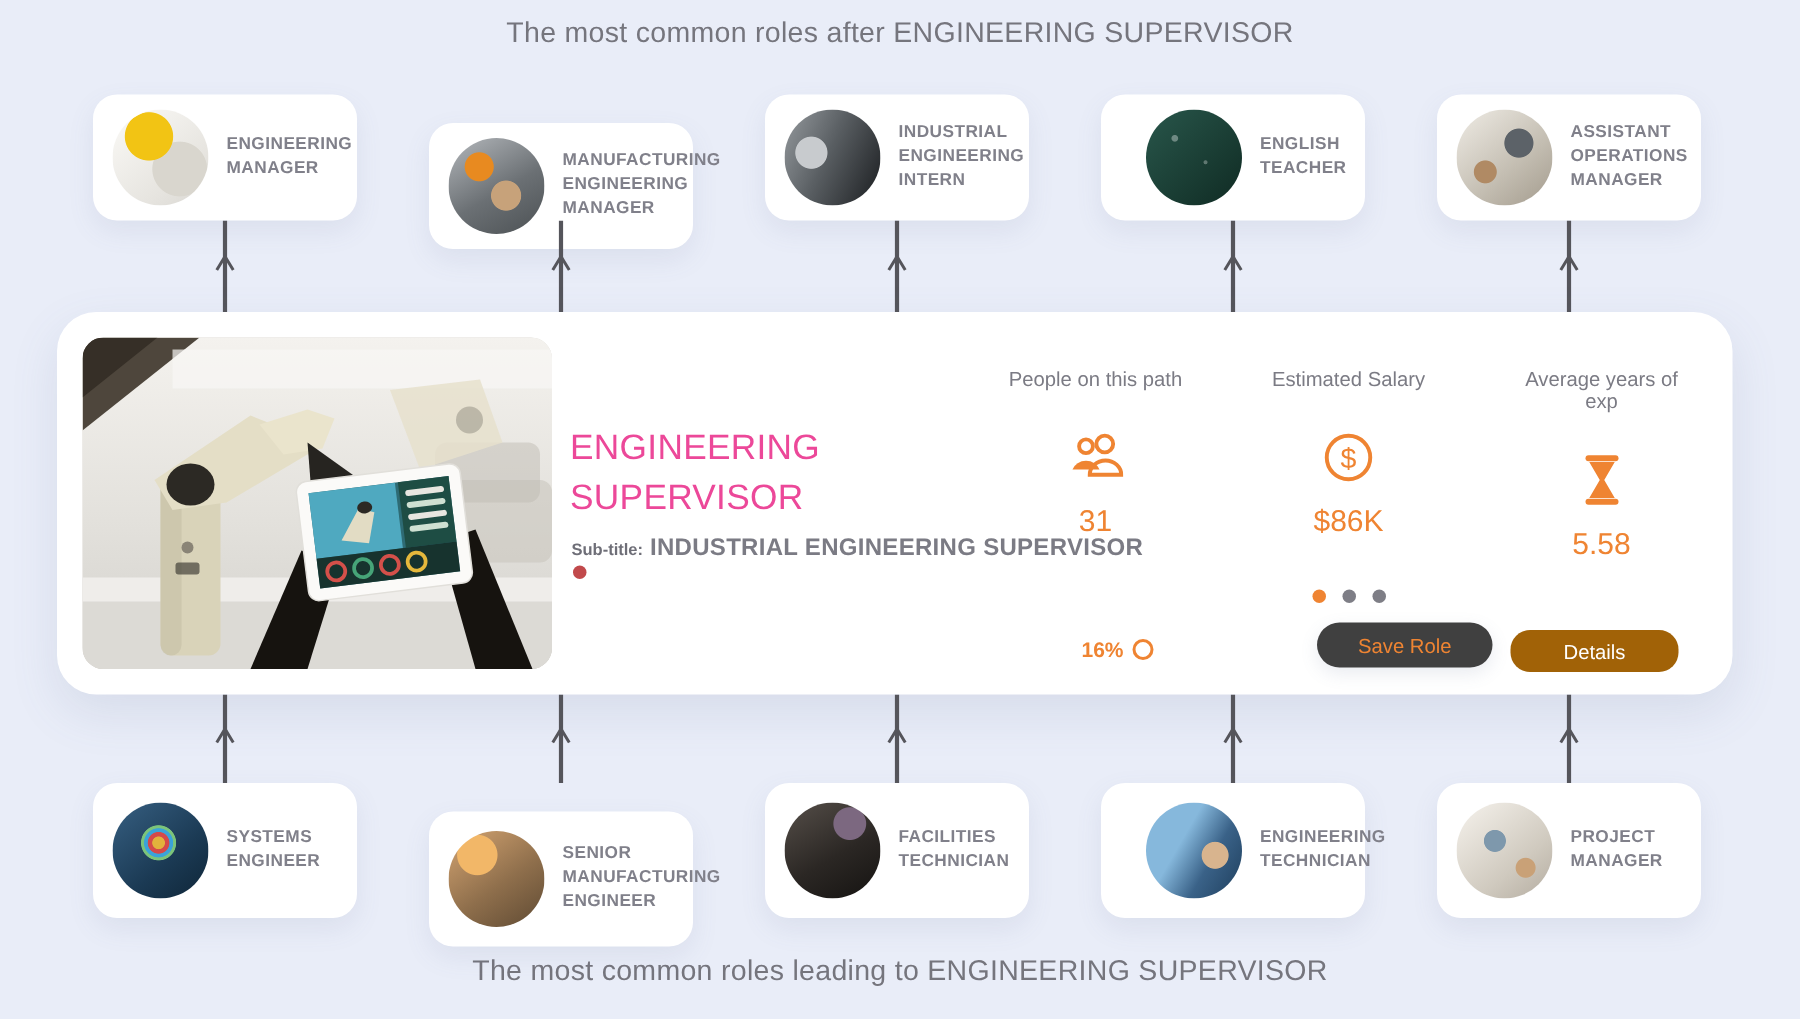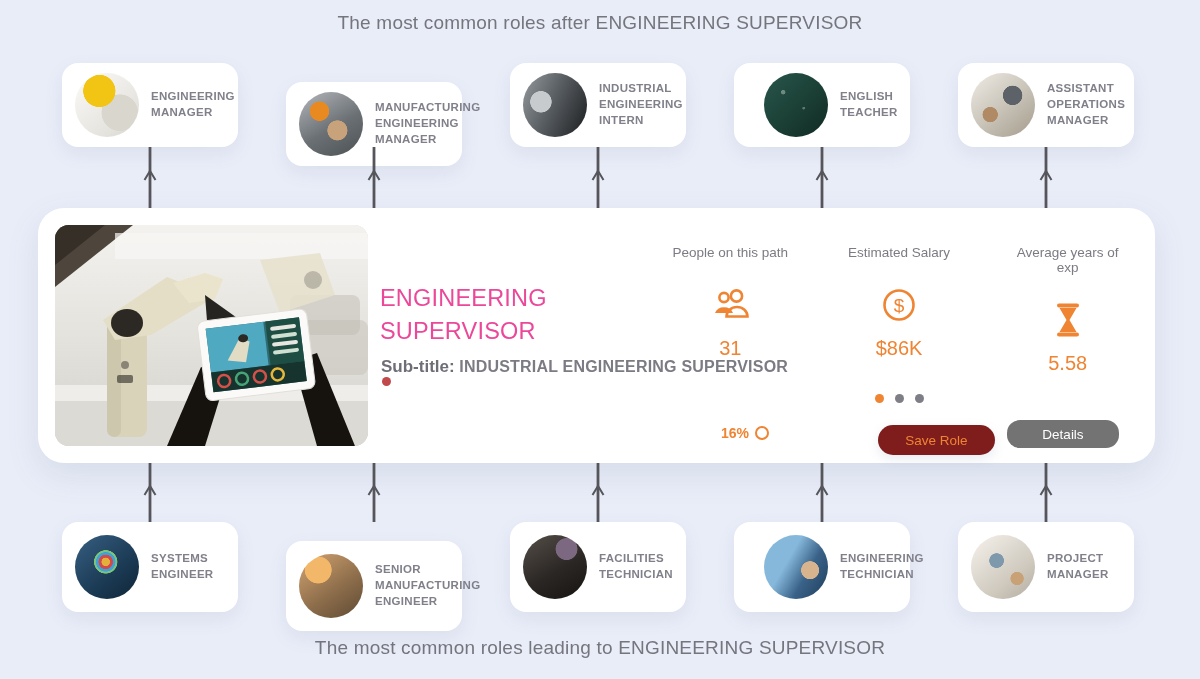--- a/index.html
+++ b/index.html
@@ -88,21 +88,21 @@
   }
   .hero-img {
     position:absolute; left:17px; top:17px; width:313px; height:221px;
     border-radius:14px; overflow:hidden; background:#DDDAD4;
   }
   .main-title {
     position:absolute; left:342px; top:74px; width:215px;
     font-size:23.5px; color:#ec4899; line-height:1.42; letter-spacing:.2px;
   }
   .subtitle-row { position:absolute; left:343px; top:149px; white-space:nowrap; }
-  .subtitle-label { font-size:17px; font-weight:bold; color:#6E6E77; }
+  .subtitle-label { font-size:11px; font-weight:bold; color:#6E6E77; }
   .subtitle-value { font-size:16px; font-weight:bold; color:#7B7B84; letter-spacing:.2px; }
   .red-dot {
     position:absolute; left:344px; top:169px; width:9px; height:9px;
     border-radius:50%; background:#C1494B;
   }
   .stats { position:absolute; left:630px; top:37px; width:462px; display:flex;gap:44px; }
   .stat-col { flex:1; text-align:center; }
   .stat-label { font-size:13.5px; color:#7B7B84; }
   .stat-icon { margin-top:25px; height:40px; display:flex; align-items:center; justify-content:center; }
   .stat-value { margin-top:12px; font-size:20px; color:#EF8432; }
@@ -114,28 +114,28 @@
   .dot.active { background:#EF8432; }
   .match-wrap {
     position:absolute; left:630px; top:217px; width:154px; text-align:center;
     font-size:14px; color:#EF8432; font-weight:bold;
   }
   .match-ring {
     display:inline-block; width:14px; height:14px; border:2px solid #EF8432;
     border-radius:50%; vertical-align:-2px; margin-left:6px;
   }
   .btn-save {
-    position:absolute; left:840px; top:217px; width:117px; height:30px;
-    background:#7f1d1d; border:none; border-radius:15px; cursor:pointer;
+    position:absolute; left:840px; top:207px; width:117px; height:30px;
+    background:#404040; border:none; border-radius:15px; cursor:pointer;
     font-family:inherit; font-size:13.5px; color:#EF8432;
     box-shadow:0 4px 12px rgba(100,110,150,.14);
   }
   .btn-details {
     position:absolute; left:969px; top:212px; width:112px; height:28px;
-    background:#737373; border:none; border-radius:13px; cursor:pointer;
+    background:#a16207; border:none; border-radius:13px; cursor:pointer;
     font-family:inherit; font-size:13.5px; color:#fff;
   }
 </style>
 </head>
 <body>
 
 <div class="heading top">The most common roles after ENGINEERING SUPERVISOR</div>
 <div class="heading bottom">The most common roles leading to ENGINEERING SUPERVISOR</div>
 
 <div class="role-card top-row rc-0">

